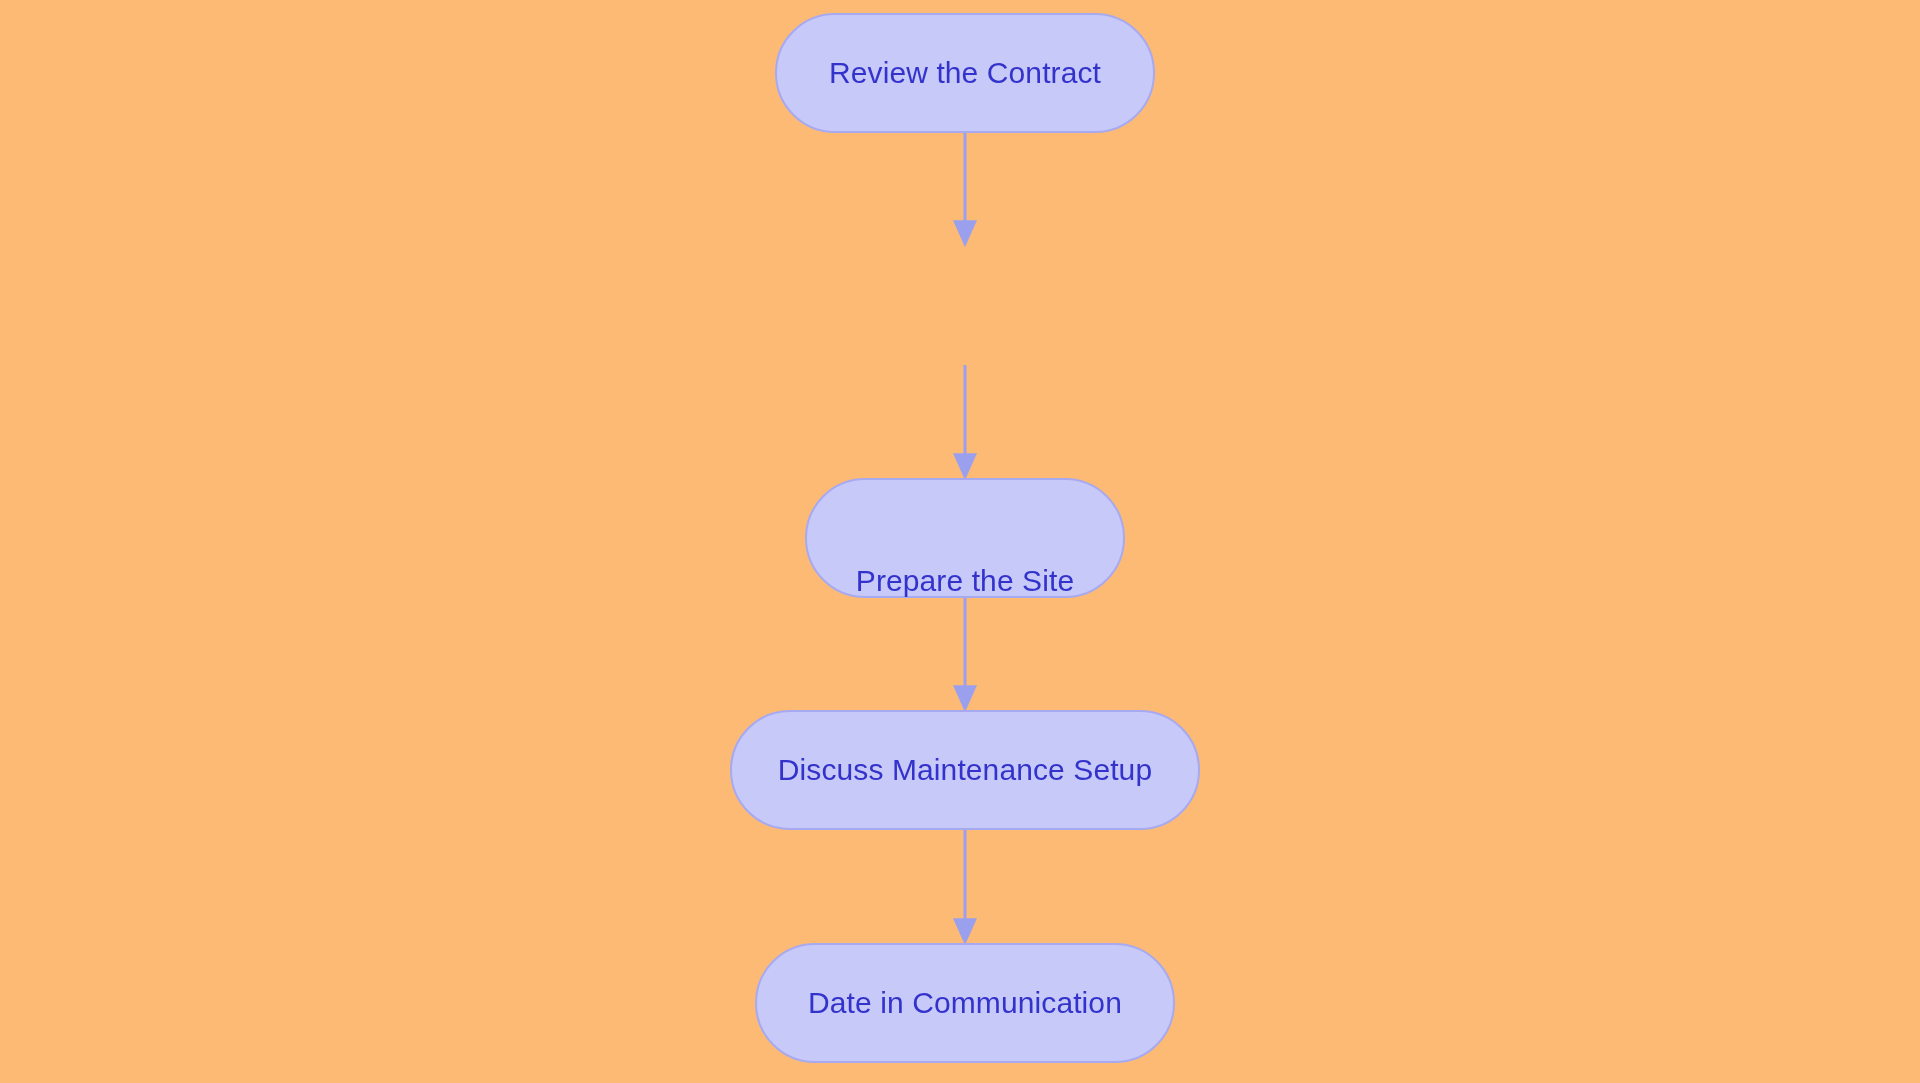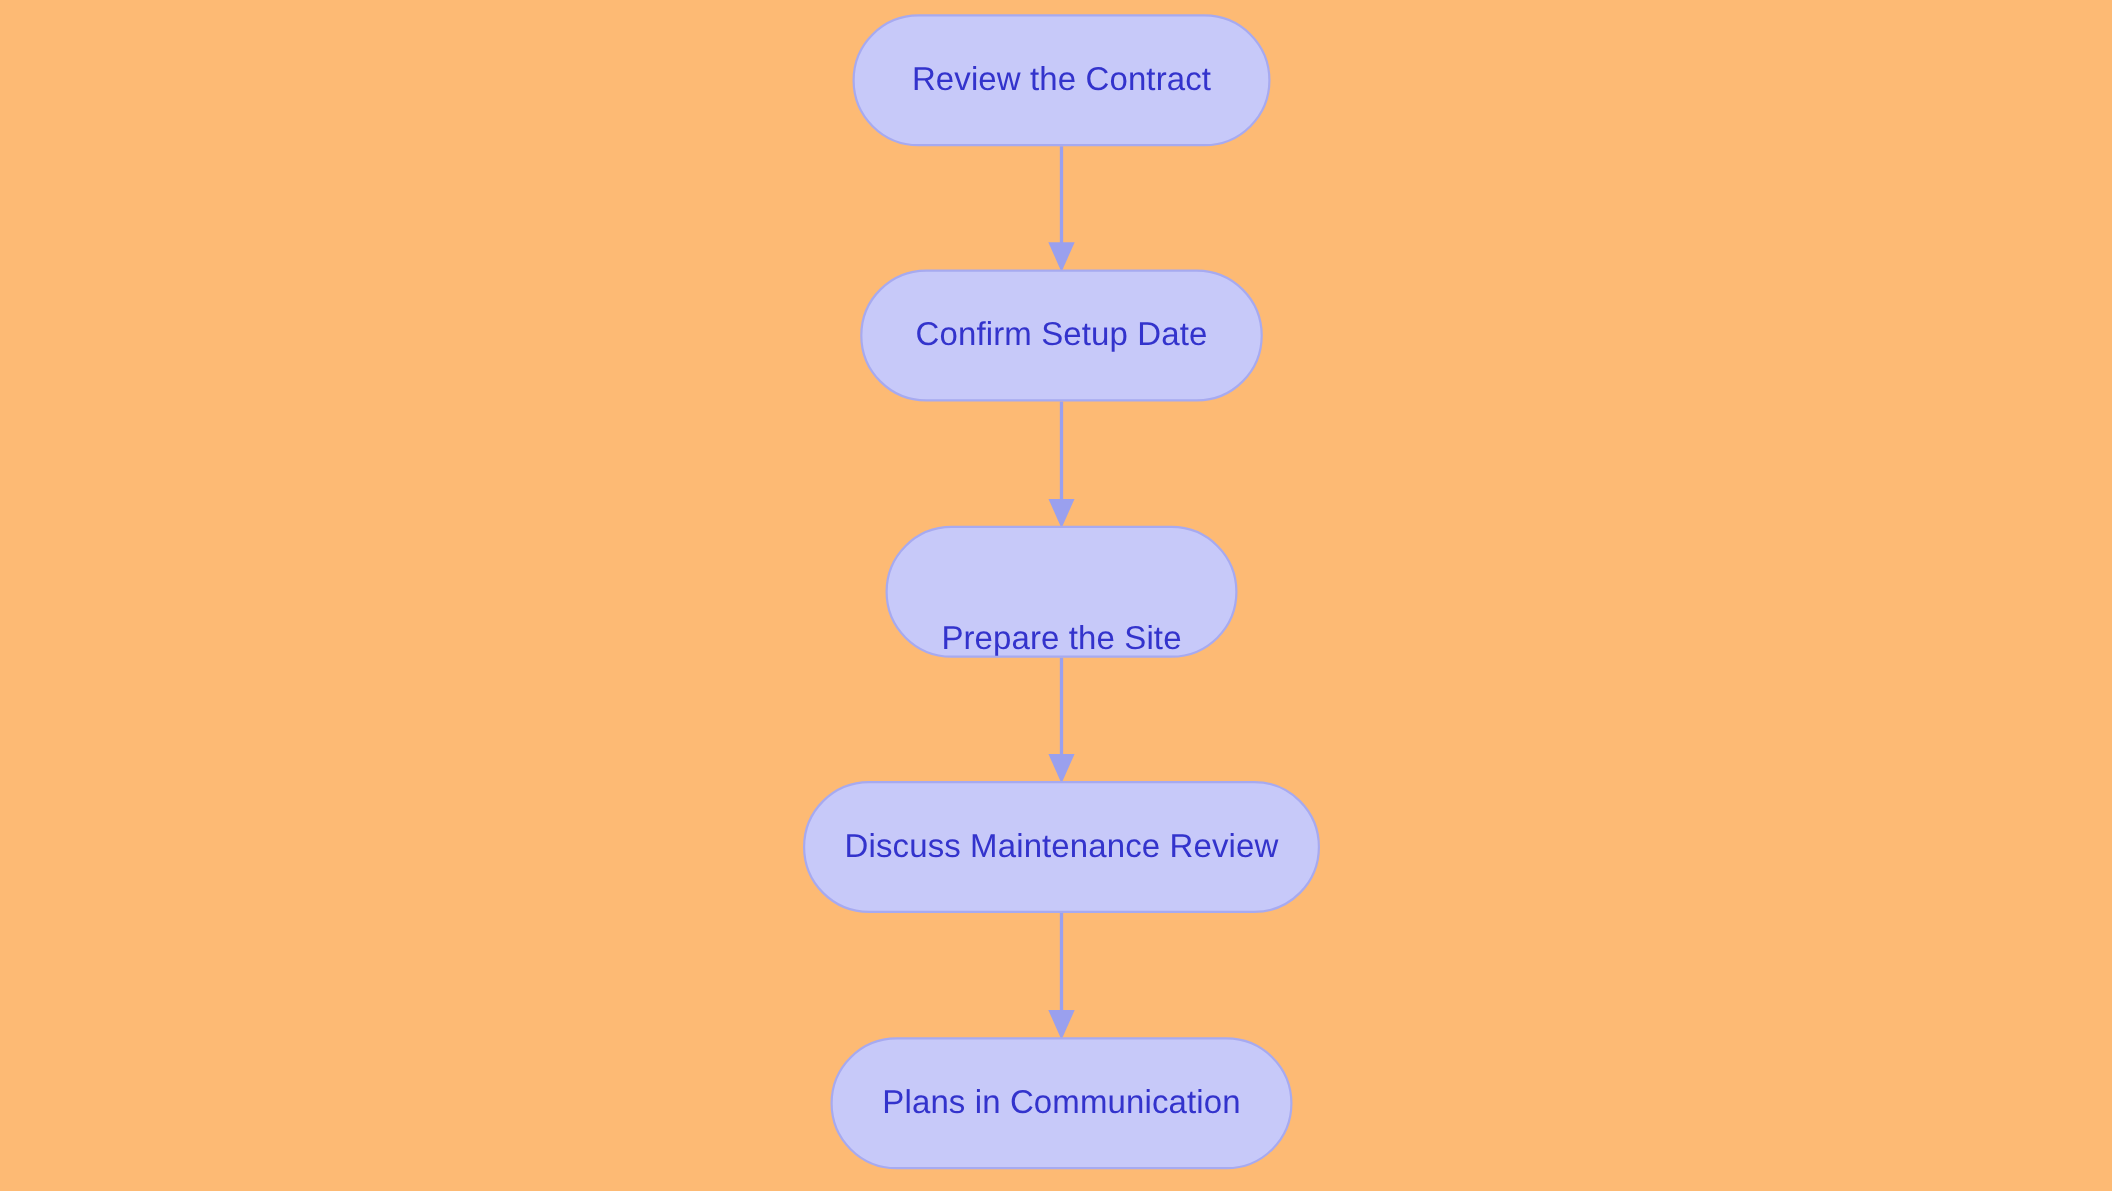--- a/index.html
+++ b/index.html
@@ -82,29 +82,26 @@
 
     <line x1="965" y1="598" x2="965" y2="687" stroke="#9aa0ee" stroke-width="3" marker-end="url(#arrowhead)"></line>
 
     <line x1="965" y1="830" x2="965" y2="920" stroke="#9aa0ee" stroke-width="3" marker-end="url(#arrowhead)"></line>
   </svg>
 
   <div class="flow-node" id="node-1">
     <span class="flow-node-label">Review the Contract</span>
   </div>
 
-  <div class="flow-node" id="node-2">
-    <span class="flow-node-label">Confirm Setup Date</span>
-  </div>
 
   <div class="flow-node" id="node-3">
     <span class="flow-node-label">Prepare the Site</span>
   </div>
 
   <div class="flow-node" id="node-4">
-    <span class="flow-node-label">Discuss Maintenance Review</span>
+    <span class="flow-node-label">Discuss Maintenance Setup</span>
   </div>
 
   <div class="flow-node" id="node-5">
-    <span class="flow-node-label">Plans in Communication</span>
+    <span class="flow-node-label">Date in Communication</span>
   </div>
 
 </div>
 
 </body></html>

